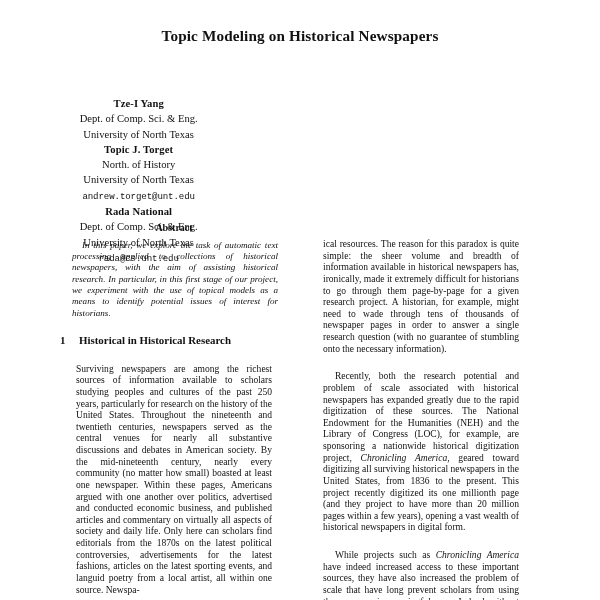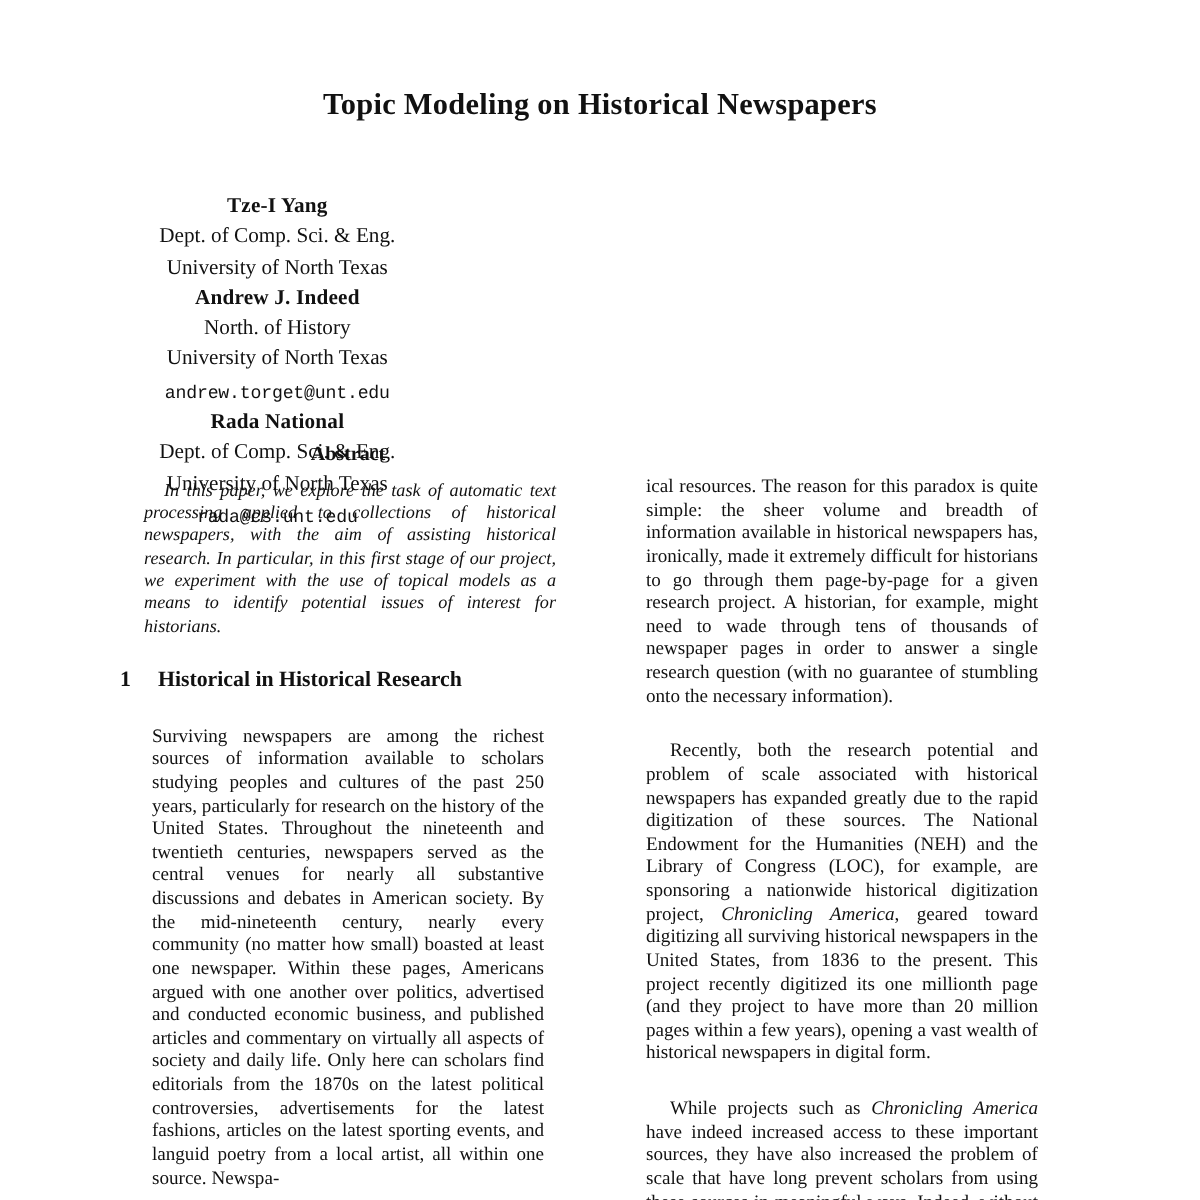--- a/index.html
+++ b/index.html
@@ -18,21 +18,21 @@
   .page {
     position: relative;
     width: 600px;
     height: 600px;
     overflow: hidden;
   }
 
   
   .title {
     position: absolute;
-    top: 44px;
+    top: 27px;
     left: 60px;
     width: 480px;
     text-align: center;
     font-size: 15.2px;
     font-weight: bold;
     letter-spacing: 0.15px;
   }
 
   
   .authors {
@@ -124,21 +124,21 @@
 
   <div class="title">Topic Modeling on Historical Newspapers</div>
 
   <div class="authors">
     <div class="author">
       <div class="name">Tze-I Yang</div>
       <div class="aff">Dept. of Comp. Sci. &amp; Eng.</div>
       <div class="aff">University of North Texas</div>
     </div>
     <div class="author">
-      <div class="name">Andrew J. Indeed</div>
+      <div class="name">Topic J. Torget</div>
       <div class="aff">North. of History</div>
       <div class="aff">University of North Texas</div>
       <div class="email">andrew.torget@unt.edu</div>
     </div>
     <div class="author">
       <div class="name">Rada National</div>
       <div class="aff">Dept. of Comp. Sci. &amp; Eng.</div>
       <div class="aff">University of North Texas</div>
       <div class="email">rada@cs.unt.edu</div>
     </div>

